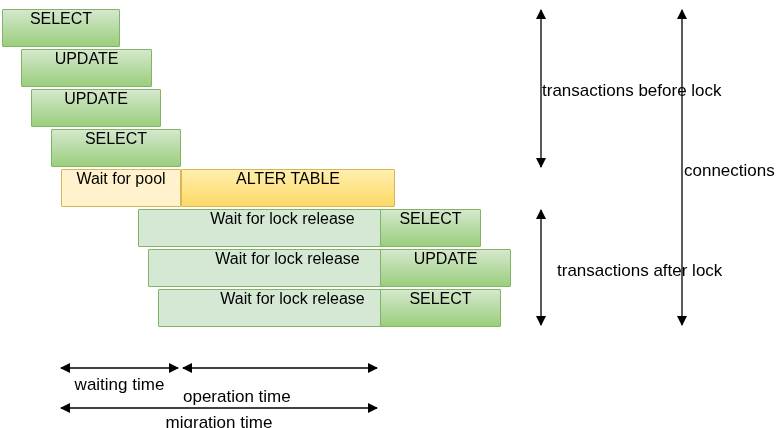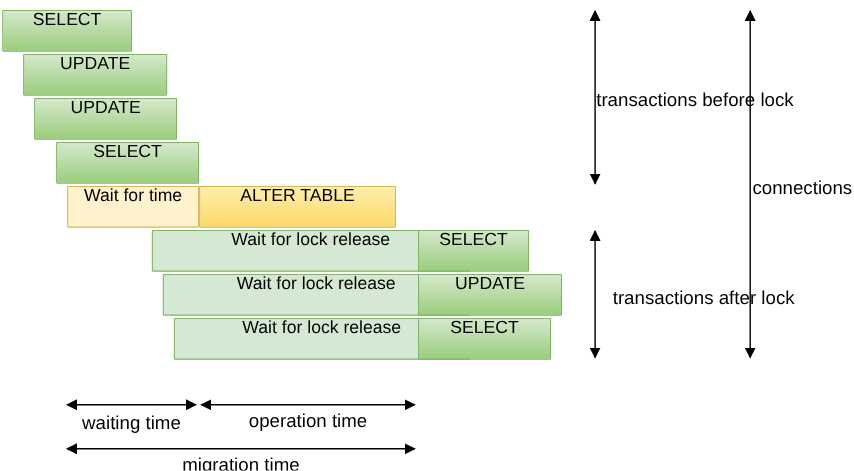--- a/index.html
+++ b/index.html
@@ -49,21 +49,21 @@
   .arrow { stroke: #000; stroke-width: 1.3; }
   .lbl {
     position: absolute;
     font-size: 17px;
     white-space: nowrap;
   }
   .lbl-before { left: 542px; top: 81px; }
   .lbl-after  { left: 542px; top: 261px; margin-left: 15px; }
   .lbl-pool   { left: 684px; top: 161px; }
   .lbl-wait   { left: 61px;  top: 375px; width: 117px; text-align: center; }
-  .lbl-oper   { left: 183px; top: 373px; width: 194px; text-align: center; }
+  .lbl-oper   { left: 183px; top: 387px; width: 194px; text-align: left; }
   .lbl-migr   { left: 61px;  top: 413px; width: 316px; text-align: center; }
 </style>
 </head>
 <body>
 
 <div class="stage">
 
   <div id="boxes">
       <div class="box green-gradient" style="left: 2px; top: 9px; width: 118px; height: 38px;">
         <span>SELECT</span>
@@ -71,23 +71,23 @@
       <div class="box green-gradient" style="left: 21px; top: 49px; width: 131px; height: 38px;">
         <span>UPDATE</span>
       </div>
       <div class="box green-gradient" style="left: 31px; top: 89px; width: 130px; height: 38px;">
         <span>UPDATE</span>
       </div>
       <div class="box green-gradient" style="left: 51px; top: 129px; width: 130px; height: 38px;">
         <span>SELECT</span>
       </div>
       <div class="box yellow-flat" style="left: 61px; top: 169px; width: 120px; height: 38px;">
-        <span>Wait for time</span>
+        <span>Wait for pool</span>
       </div>
-      <div class="box yellow-gradient" style="left: 181px; top: 169px; width: 179px; height: 38px;">
+      <div class="box yellow-gradient" style="left: 181px; top: 169px; width: 214px; height: 38px;">
         <span>ALTER TABLE</span>
       </div>
       <div class="box green-flat" style="left: 91px; top: 209px; width: 289px; height: 38px;">
         <span>Wait for lock release</span>
       </div>
       <div class="box green-gradient" style="left: 380px; top: 209px; width: 101px; height: 38px;">
         <span>SELECT</span>
       </div>
       <div class="box green-flat" style="left: 101px; top: 249px; width: 279px; height: 38px;">
         <span>Wait for lock release</span>

